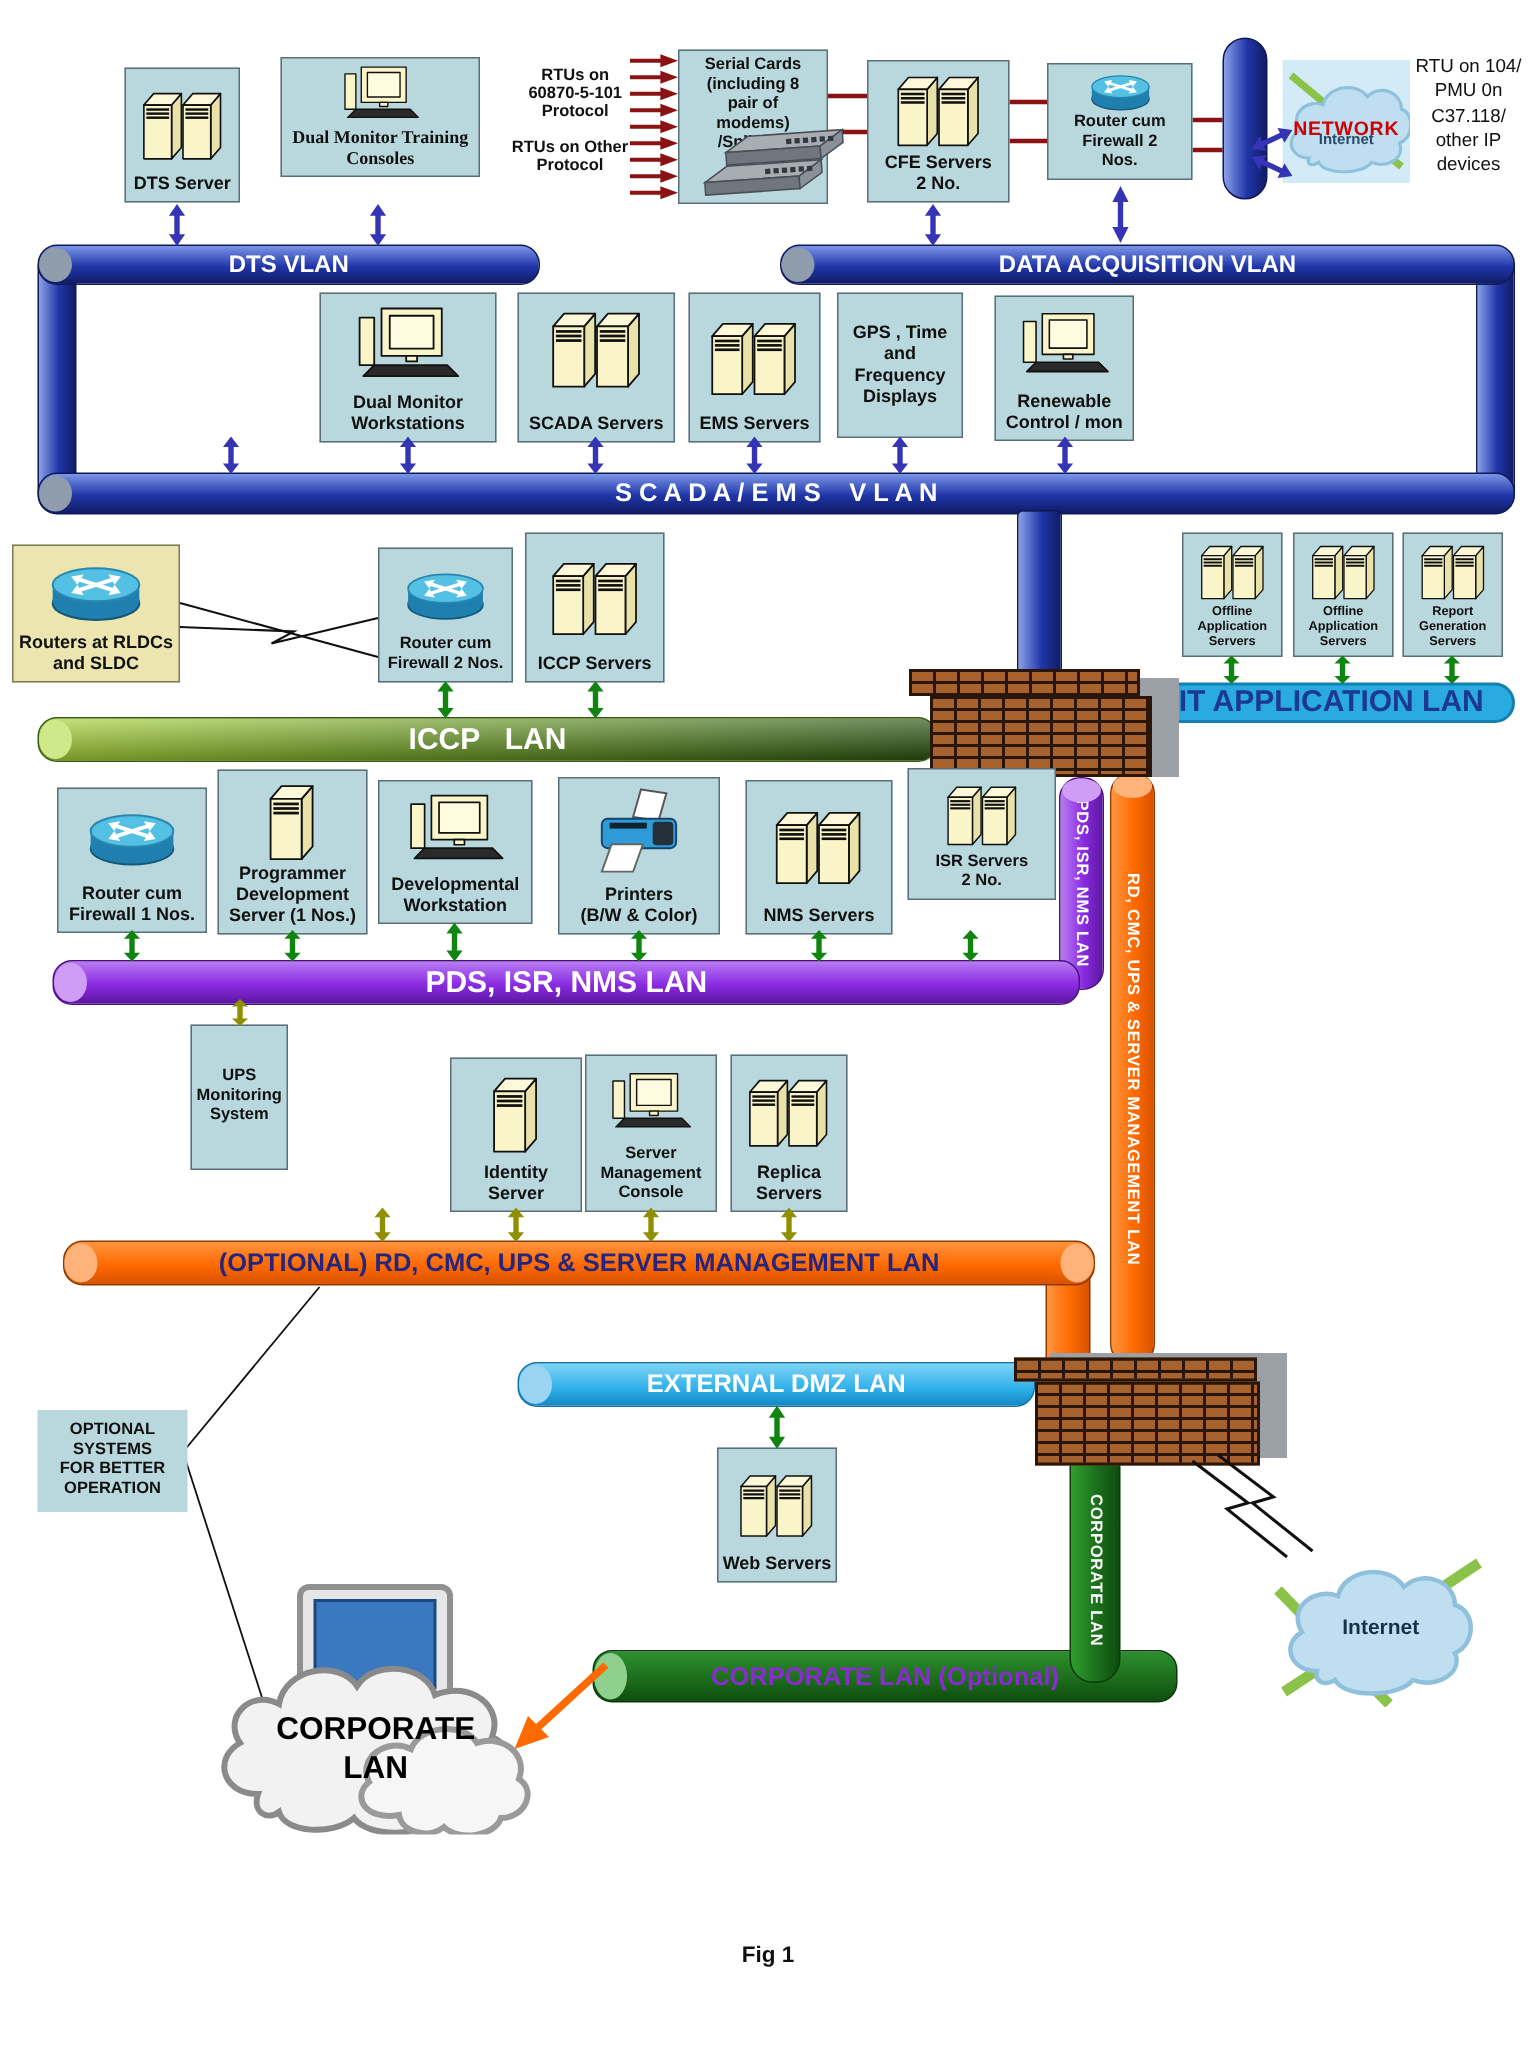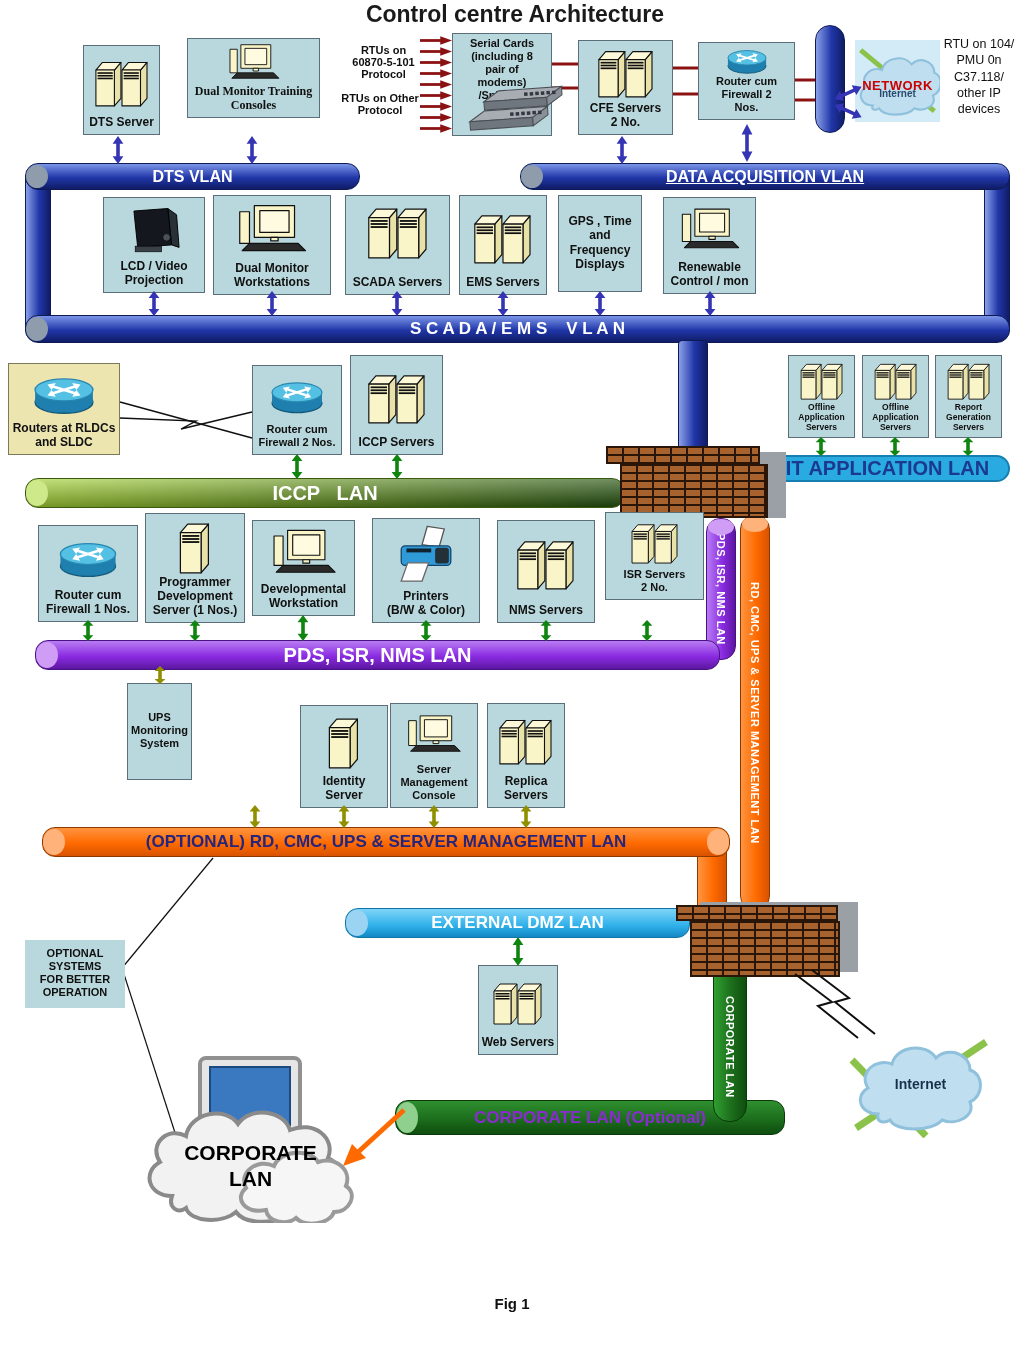--- a/index.html
+++ b/index.html
@@ -149,21 +149,21 @@
       <span class="cap" style="background:#8e9cab;"></span>
     </div>
 <div class="vpipe v-blue" style="left:984px;top:166px;width:26px;height:176px;">
       <span class="cap" style="background:#8e9cab;"></span>
     </div>
 
 <div class="pipe p-blue bartext" style="left:25px;top:163px;width:335px;height:27px;">
   <span class="cap" style="background:#8e9cab;"></span>
   <span class="t">DTS VLAN</span>
 </div>
-<div class="pipe p-blue bartext" style="left:520px;top:163px;width:490px;height:27px;text-decoration:underline;">
+<div class="pipe p-blue bartext" style="left:520px;top:163px;width:490px;height:27px;">
   <span class="cap" style="background:#8e9cab;"></span>
   <span class="t">DATA ACQUISITION VLAN</span>
 </div>
 <div class="pipe p-blue" style="left:25px;top:315px;width:985px;height:28px;font-size:17px;">
   <span class="cap" style="background:#8e9cab;"></span>
   <span class="t">S C A D A / E M S    V L A N</span>
 </div>
 
 <div class="vpipe v-blue" style="left:678px;top:340px;width:30px;height:116px;border-radius:4px;"></div>
 
@@ -234,27 +234,20 @@
 <div class="vpipe v-blue" style="left:815px;top:25px;width:30px;height:108px;border-radius:15px;"></div>
 <div class="cloudpanel" style="left:855px;top:40px;width:85px;height:82px;">
   <svg width="85" height="82" viewBox="0 0 120 115">
     <path d="M8 14 L112 100" stroke="#8bc34a" stroke-width="7"></path>
     <path d="M25 92 C8 92 2 74 16 66 C6 50 24 36 38 42 C42 24 70 20 80 34 C92 22 112 30 112 46 C124 50 124 72 110 78 C116 92 98 102 84 96 C74 108 40 108 34 96 C28 100 22 98 25 92 Z" fill="#bfdff0" stroke="#8fc0dc" stroke-width="3"></path>
   </svg>
   <span class="overlabel" style="top:48px;font-size:10px;color:#2a4a6a;">Internet</span>
   <span class="overlabel" style="top:38px;font-size:13px;color:#cc0000;letter-spacing:.5px;">NETWORK</span>
 </div>
 
-<div class="node" style="left:103px;top:197px;width:102px;height:96px;">
-  <svg class="icon" width="68" height="58" viewBox="0 0 100 92">
-        <use href="#sym-projector"></use>
-      </svg>
-  <span class="lbl">LCD / Video
-Projection</span>
-</div>
 <div class="node" style="left:213px;top:195px;width:118px;height:100px;">
   <svg class="icon" width="76" height="56" viewBox="0 0 110 92">
         <use href="#sym-computer"></use>
       </svg>
   <span class="lbl">Dual Monitor
 Workstations</span>
 </div>
 <div class="node" style="left:345px;top:195px;width:105px;height:100px;gap:11px;">
   <svg class="icon" width="62" height="56" viewBox="0 0 100 92">
         <use href="#sym-server2"></use>
@@ -659,21 +652,20 @@
   <g stroke="#101010" stroke-width="2" fill="none">
     <path d="M795 974 L832 1002 L818 1006 L858 1038"></path>
     <path d="M812 970 L849 998 L835 1002 L875 1034"></path>
   </g>
   <g>
     <path d="M404 1110 L356 1154" stroke="#ff6a00" stroke-width="5" fill="none"></path>
     <polygon points="343,1166 352,1144 366,1158" fill="#ff6a00"></polygon>
   </g>
 </svg>
 
-<div id="title">Control centre Architecture</div>
 <div class="freetext" style="left:336px;top:44px;width:95px;font-size:11px;">RTUs on
 60870-5-101
 Protocol</div>
 <div class="freetext" style="left:330px;top:92px;width:100px;font-size:11px;">RTUs on Other
 Protocol</div>
 <div class="freetext" style="left:936px;top:36px;width:86px;font-size:12.5px;font-weight:normal;line-height:1.3;">RTU on 104/
 PMU  0n
 C37.118/
 other IP
 devices</div>

